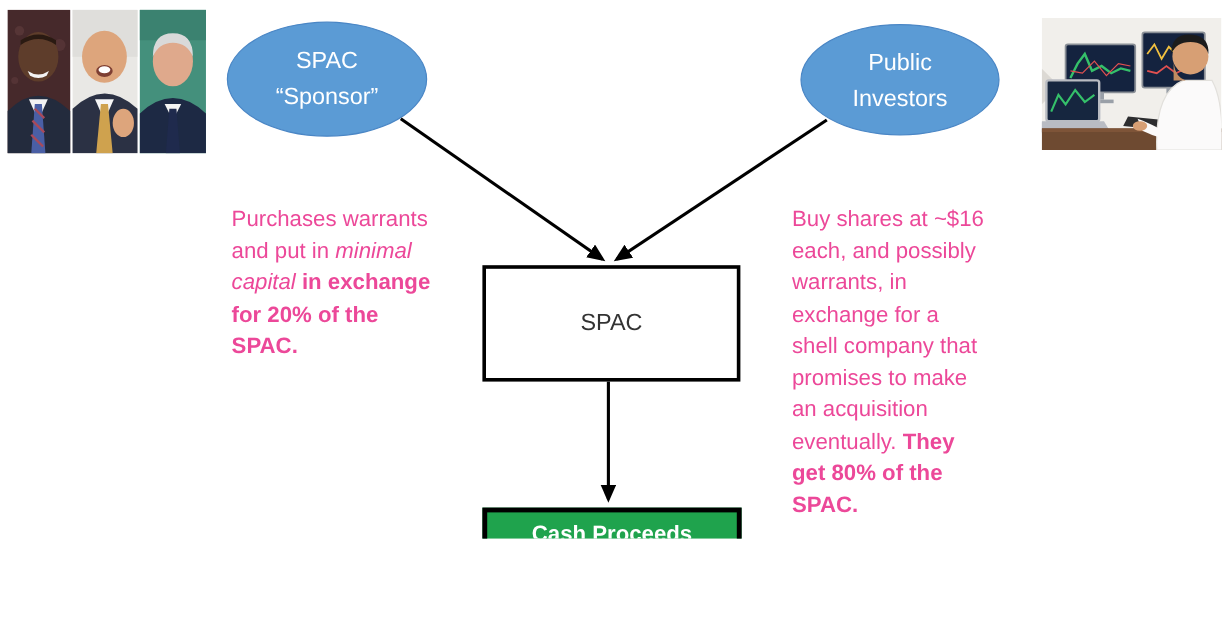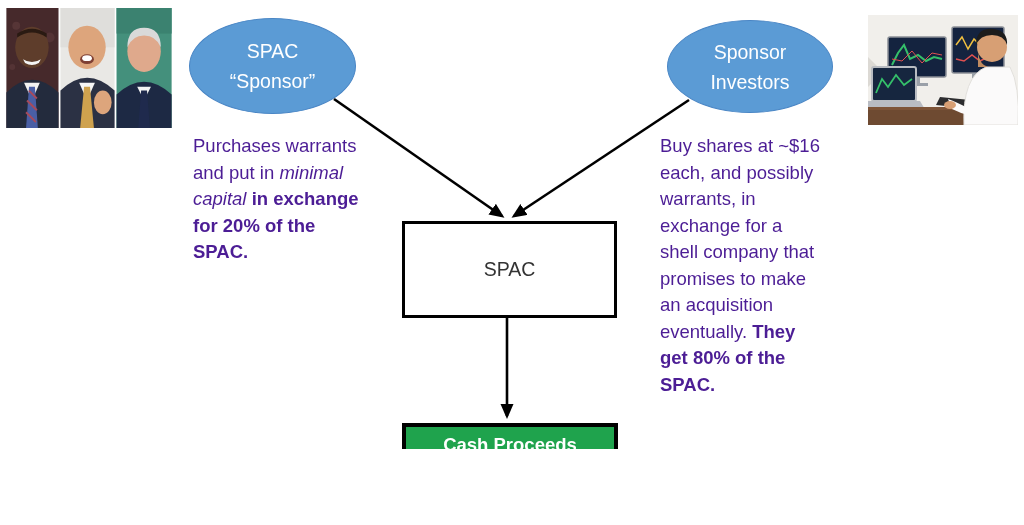--- a/index.html
+++ b/index.html
@@ -71,24 +71,25 @@
     color: #ffffff;
     font-size: 18.5px;
     font-weight: 600;
     line-height: 27px;
     white-space: pre-line;
   }
 
   
   .note {
     position: absolute;
-    color: #4c1d95;
+    color: #ec4899;
     font-size: 18.5px;
     line-height: 26.5px;
     white-space: pre-line;
+    margin-top: 36px;
   }
   .note-sponsor  { left: 193px; top: 133px; width: 215px; }
   .note-investor { left: 660px; top: 133px; width: 225px; }
   .seg-normal { font-style: normal; font-weight: 400; }
   .seg-italic { font-style: italic; }
   .seg-bold   { font-weight: 700; }
 </style>
 </head>
 <body>
 
@@ -134,21 +135,21 @@
       </g>
     </svg>
   </div>
 
   <div class="node-ellipse ellipse-sponsor">
     <div>SPAC
 “Sponsor”</div>
   </div>
 
   <div class="node-ellipse ellipse-investor">
-    <div>Sponsor
+    <div>Public
 Investors</div>
   </div>
 
   <div class="photo photo-trader">
     <svg viewBox="0 0 150 110">
       <rect x="0" y="0" width="150" height="110" fill="#f1efeb"></rect>
       <path d="M0,42 L15,57 L0,72 Z" fill="#dcd9d4"></path>
 
       <g>
         <rect x="20" y="22" width="58" height="40" rx="2" fill="#14233f" stroke="#8a8f96" stroke-width="1.5"></rect>

